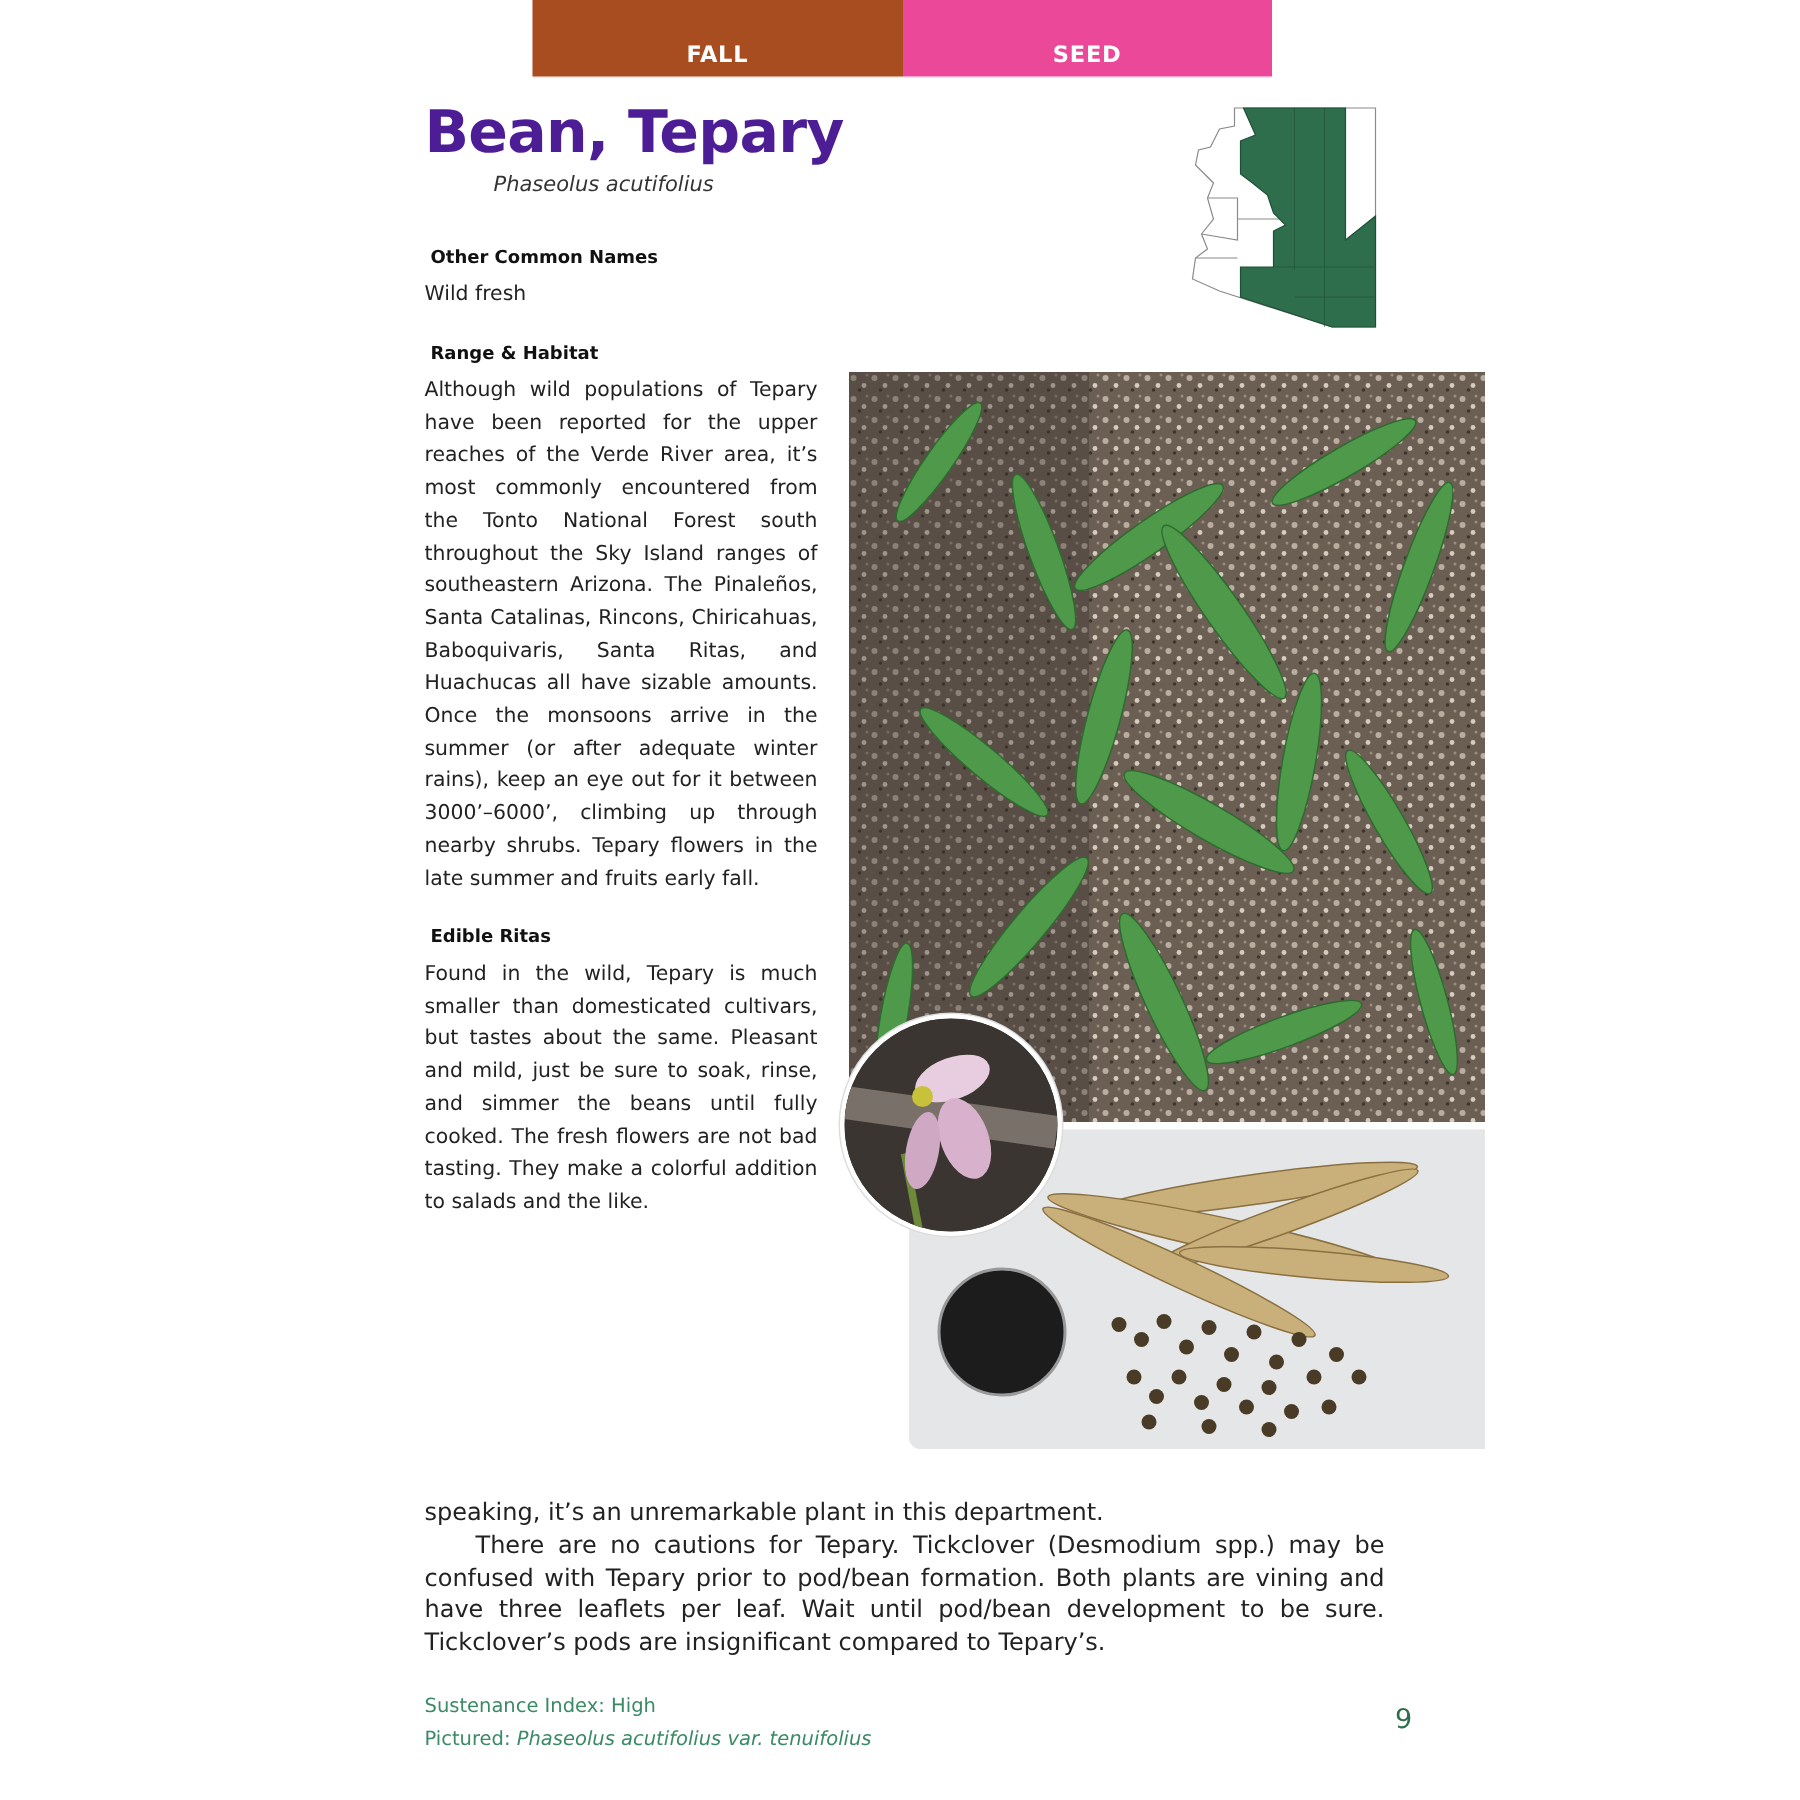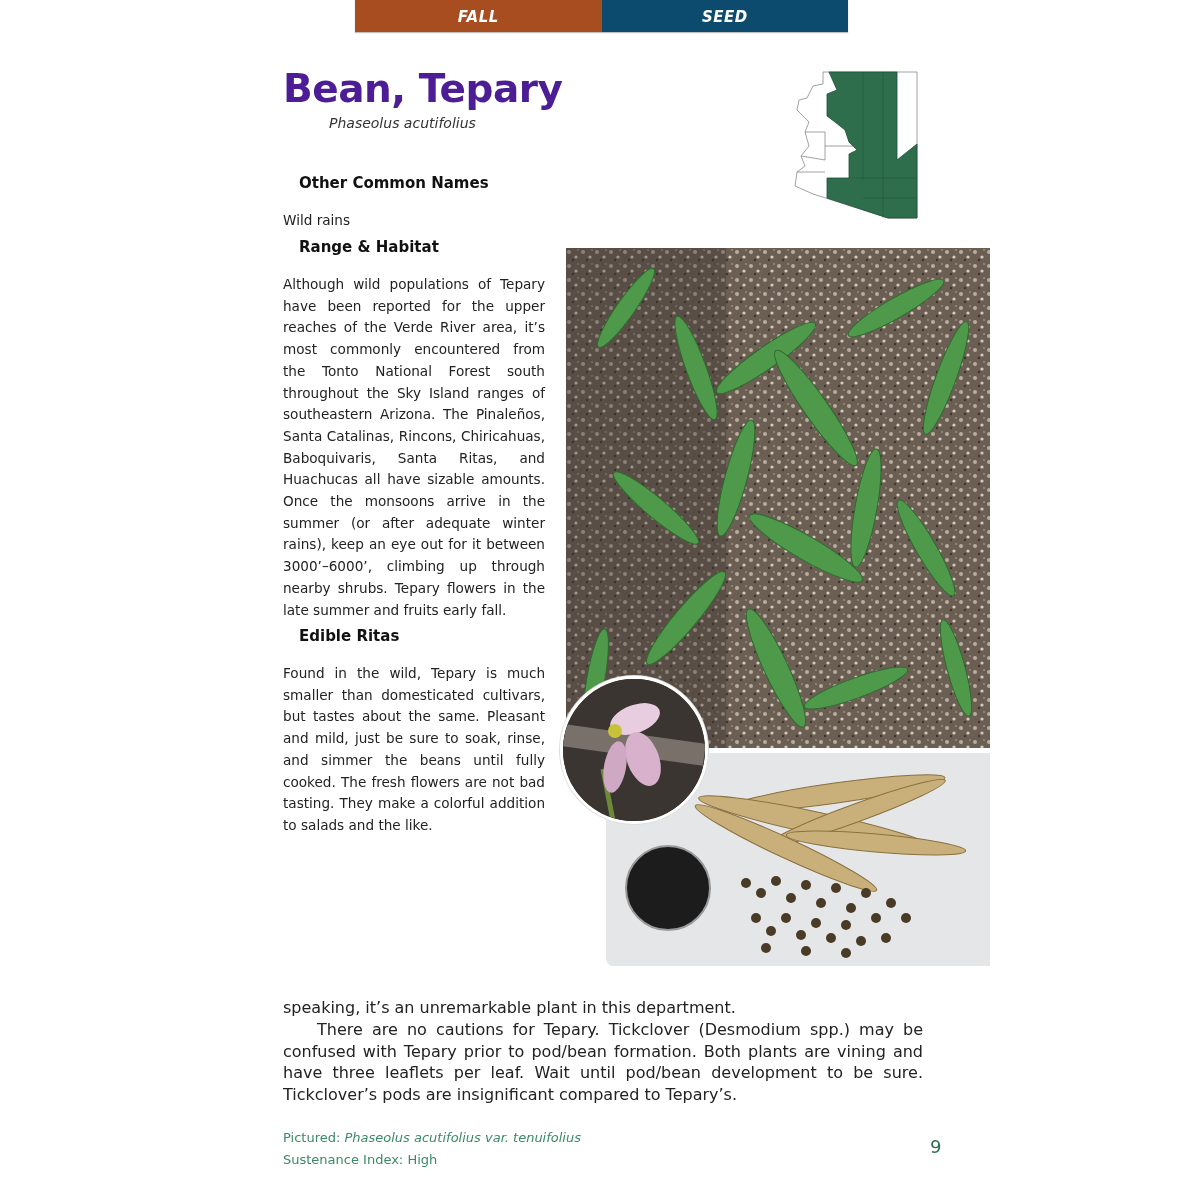--- a/index.html
+++ b/index.html
@@ -1,32 +1,32 @@
 <!DOCTYPE html>
 <html><head>
 <meta charset="utf-8">
 <style>
   html, body { margin: 0; padding: 0; }
   body {
     width: 1200px; height: 1200px; background: #ffffff; position: relative; overflow: hidden;
     font-family: "DejaVu Sans", sans-serif; color: #1a1a1a;
   }
-  .tabbar { position: absolute; left: 355px; top: 0; width: 493px; height: 32px; display: flex; box-shadow: 0 1px 1px rgba(0,0,0,0.25); font-style: italic; }
+  .tabbar { position: absolute; left: 355px; top: 0; width: 493px; height: 51px; display: flex; box-shadow: 0 1px 1px rgba(0,0,0,0.25); }
   .tab { flex: 1; display: flex; align-items: flex-end; justify-content: center; padding-bottom: 6px; box-sizing: border-box;
     color: #fff; font-weight: bold; font-size: 15px; letter-spacing: 0.5px; font-family: "DejaVu Sans", sans-serif; }
   .tab.fall { background: #a84d1f; }
-  .tab.seed { background: #0c4a6e; }
+  .tab.seed { background: #ec4899; }
 
   .title { position: absolute; left: 283px; top: 66px; margin: 0; font-size: 39px; font-weight: bold; color: #4c1d95; letter-spacing: -0.5px; font-family: "DejaVu Sans", sans-serif; }
   .sci { position: absolute; left: 283px; top: 115px; font-style: italic; font-size: 14px; color: #333; margin-left: 46px; }
 
   .map { position: absolute; left: 793px; top: 70px; width: 126px; height: 152px; }
 
   .col { position: absolute; left: 283px; width: 262px; font-size: 13.6px; line-height: 21.7px; text-align: justify; }
-  .h { font-weight: bold; font-size: 15px; line-height: 22px; color: #111; margin: 16px; }
+  .h { font-weight: bold; font-size: 12px; line-height: 22px; color: #111; margin: 4px; }
   .p { margin: 0; color: #222; }
   .indent { text-indent: 34px; }
 
   .photo-top { position: absolute; left: 566px; top: 248px; width: 424px; height: 500px; overflow: hidden; background: #5a5047; }
   .photo-bottom { position: absolute; left: 606px; top: 753px; width: 384px; height: 213px; overflow: hidden; background: #e2e4e6; border-bottom-left-radius: 8px; }
   .flower { position: absolute; left: 560px; top: 676px; width: 148px; height: 148px; border-radius: 50%; overflow: hidden; border: 3px solid #fff; box-sizing: border-box; background: #3a3530; box-shadow: 0 0 0 1px #ddd; }
 
   .wide { position: absolute; left: 283px; width: 640px; font-size: 16px; line-height: 21.7px; text-align: justify; color: #222; }
 
   .footer { position: absolute; left: 283px; top: 1127px; font-size: 13px; line-height: 22px; color: #3a8a66; }
@@ -59,21 +59,21 @@
   <g stroke="#1f4f37" stroke-width="0.6" fill="none" opacity="0.7">
     <path d="M70,2 L70,110"></path>
     <path d="M90,2 L90,148"></path>
     <path d="M56,108 L124,108"></path>
     <path d="M70,128 L124,128"></path>
   </g>
 </svg>
 
 <div class="col" style="top:156px;">
   <p class="h">Other Common Names</p>
-  <p class="p">Wild rains</p>
+  <p class="p">Wild fresh</p>
 </div>
 
 <div class="col" style="top:220px;">
   <p class="h">Range &amp; Habitat</p>
   <p class="p">Although wild populations of Tepary have been reported for the upper reaches of the Verde River area, it’s most commonly encountered from the Tonto National Forest south throughout the Sky Island ranges of southeastern Arizona. The Pinaleños, Santa Catalinas, Rincons, Chiricahuas, Baboquivaris, Santa Ritas, and Huachucas all have sizable amounts. Once the monsoons arrive in the summer (or after adequate winter rains), keep an eye out for it between 3000’–6000’, climbing up through nearby shrubs. Tepary flowers in the late summer and fruits early fall.</p>
 </div>
 
 <div class="col" style="top:609px;">
   <p class="h">Edible Ritas</p>
   <p class="p">Found in the wild, Tepary is much smaller than domesticated cultivars, but tastes about the same. Pleasant and mild, just be sure to soak, rinse, and simmer the beans until fully cooked. The fresh flowers are not bad tasting. They make a colorful addition to salads and the like.</p>
@@ -164,16 +164,16 @@
     <rect x="0" y="55" width="142" height="22" fill="#7a706a" transform="rotate(8 71 66)"></rect>
     <path d="M40,90 L50,142" stroke="#6d8a3a" stroke-width="5"></path>
     <ellipse cx="72" cy="40" rx="26" ry="14" fill="#e8cde0" transform="rotate(-20 72 40)"></ellipse>
     <ellipse cx="80" cy="80" rx="16" ry="28" fill="#d8b2cc" transform="rotate(-20 80 80)"></ellipse>
     <ellipse cx="52" cy="88" rx="11" ry="26" fill="#cfa8c4" transform="rotate(10 52 88)"></ellipse>
     <circle cx="52" cy="52" r="7" fill="#c8c23a"></circle>
   </svg>
 </div>
 
 <div class="footer">
+  <div>Sustenance Index: High</div>
   <div><span>Pictured: </span><i>Phaseolus acutifolius var. tenuifolius</i></div>
-  <div>Sustenance Index: High</div>
 </div>
 <div class="pagenum">9</div>
 
 </body></html>

